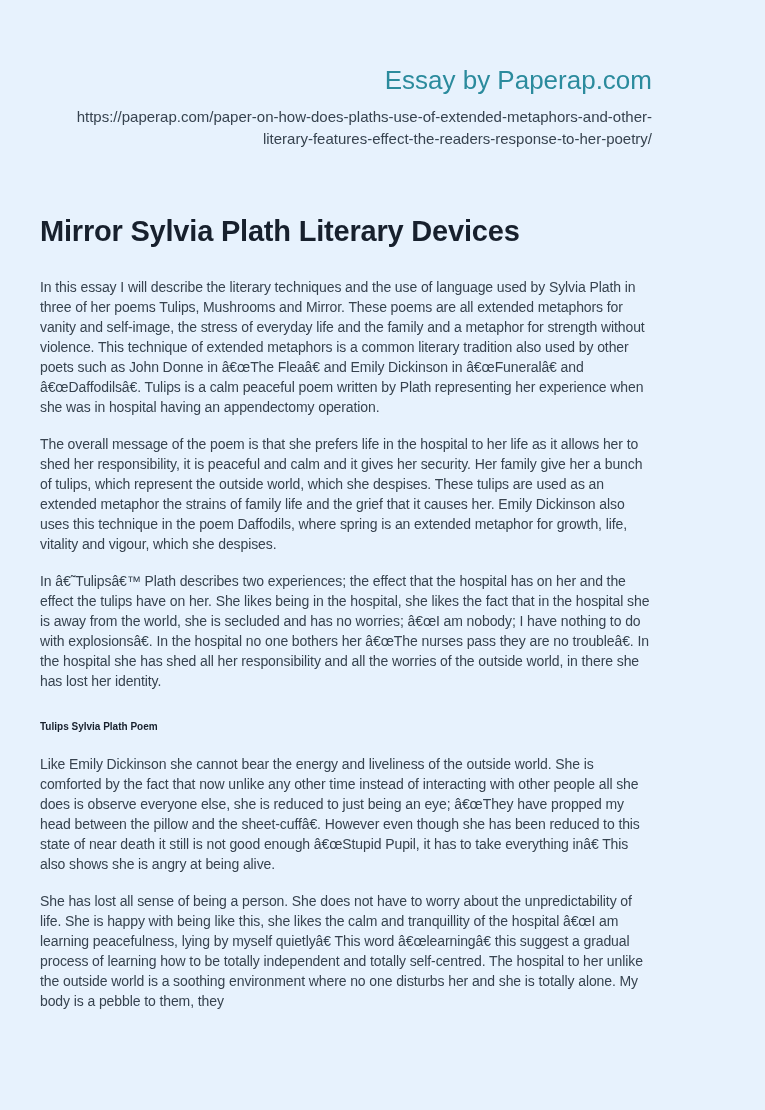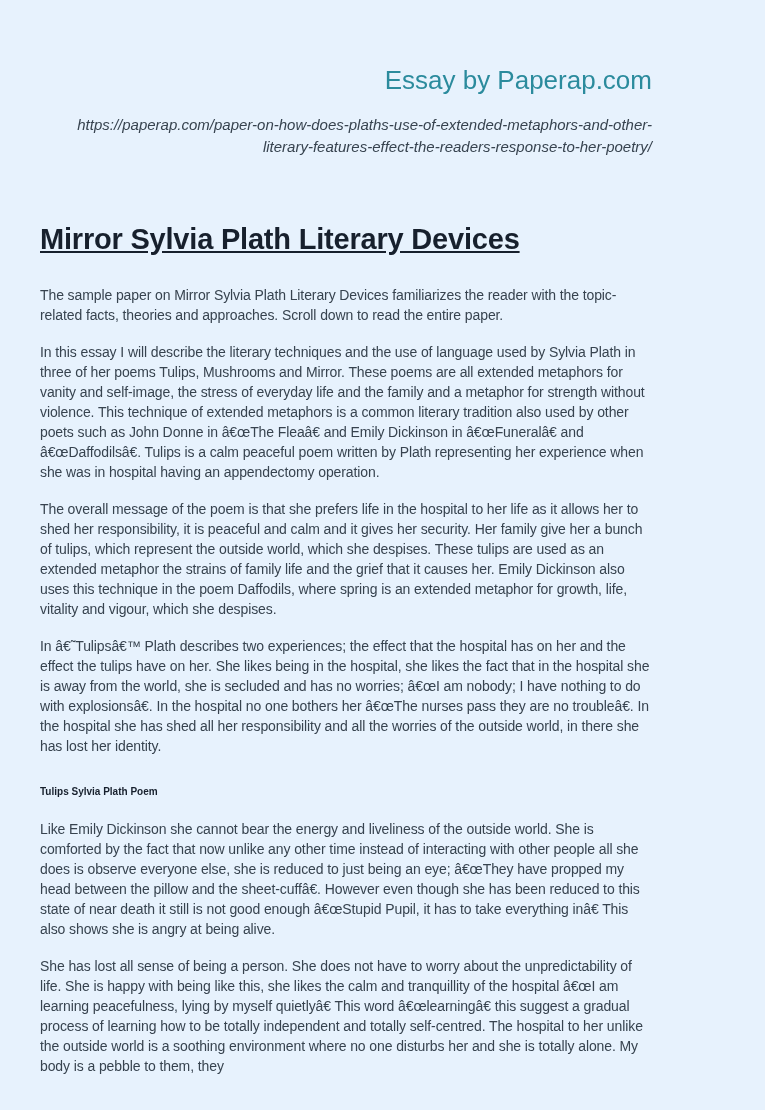--- a/index.html
+++ b/index.html
@@ -21,37 +21,35 @@
   .brand{
     display:block;
     color:var(--accent);
     font-size:26px;
     line-height:32px;
     text-decoration:none;
     cursor:pointer;
   }
   .source-url{
     display:block;
-    margin-top:18px;
+    margin-top:10px;
     font-size:15px;
     line-height:21.5px;
     color:var(--text);
     text-decoration:none;
     white-space:pre-line;
     cursor:pointer;
-    font-style:italic;
   }
   h1.title{
     margin:63px 0 27px 0;
     font-size:29px;
     line-height:38px;
     font-weight:bold;
     color:var(--heading);
     letter-spacing:-0.2px;
-    text-decoration:underline;
   }
   .essay p{
     margin:17px 0;
     font-size:14px;
     line-height:20px;
     letter-spacing:-0.1px;
   }
   h2.subheading{
     margin:26px 0 2px 0;
     font-size:10px;
@@ -67,21 +65,20 @@
 
   <header class="doc-header">
     <a class="brand">Essay by Paperap.com</a>
     <a class="source-url">https://paperap.com/paper-on-how-does-plaths-use-of-extended-metaphors-and-other-
 literary-features-effect-the-readers-response-to-her-poetry/</a>
   </header>
 
   <main class="essay">
     <h1 class="title">Mirror Sylvia Plath Literary Devices</h1>
 
-    <p>The sample paper on Mirror Sylvia Plath Literary Devices familiarizes the reader with the topic-related facts, theories and approaches. Scroll down to read the entire paper.</p>
 
     <p>In this essay I will describe the literary techniques and the use of language used by Sylvia Plath in three of her poems Tulips, Mushrooms and Mirror. These poems are all extended metaphors for vanity and self-image, the stress of everyday life and the family and a metaphor for strength without violence. This technique of extended metaphors is a common literary tradition also used by other poets such as John Donne in â€œThe Fleaâ€ and Emily Dickinson in â€œFuneralâ€ and â€œDaffodilsâ€. Tulips is a calm peaceful poem written by Plath representing her experience when she was in hospital having an appendectomy operation.</p>
 
     <p>The overall message of the poem is that she prefers life in the hospital to her life as it allows her to shed her responsibility, it is peaceful and calm and it gives her security. Her family give her a bunch of tulips, which represent the outside world, which she despises. These tulips are used as an extended metaphor the strains of family life and the grief that it causes her. Emily Dickinson also uses this technique in the poem Daffodils, where spring is an extended metaphor for growth, life, vitality and vigour, which she despises.</p>
 
     <p>In â€˜Tulipsâ€™ Plath describes two experiences; the effect that the hospital has on her and the effect the tulips have on her. She likes being in the hospital, she likes the fact that in the hospital she is away from the world, she is secluded and has no worries; â€œI am nobody; I have nothing to do with explosionsâ€. In the hospital no one bothers her â€œThe nurses pass they are no troubleâ€. In the hospital she has shed all her responsibility and all the worries of the outside world, in there she has lost her identity.</p>
 
     <h2 class="subheading">Tulips Sylvia Plath Poem</h2>
 
     <p>Like Emily Dickinson she cannot bear the energy and liveliness of the outside world. She is comforted by the fact that now unlike any other time instead of interacting with other people all she does is observe everyone else, she is reduced to just being an eye; â€œThey have propped my head between the pillow and the sheet-cuffâ€. However even though she has been reduced to this state of near death it still is not good enough â€œStupid Pupil, it has to take everything inâ€ This also shows she is angry at being alive.</p>

